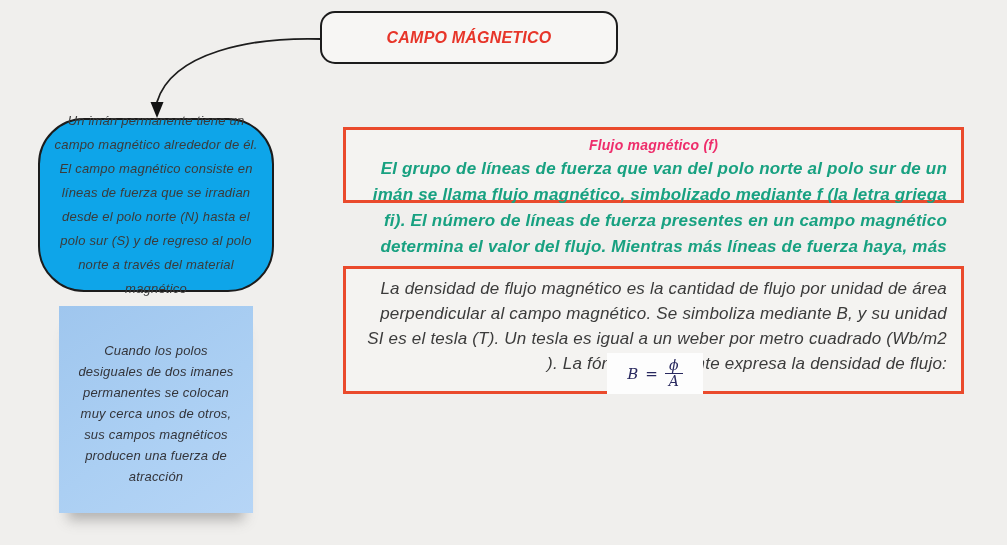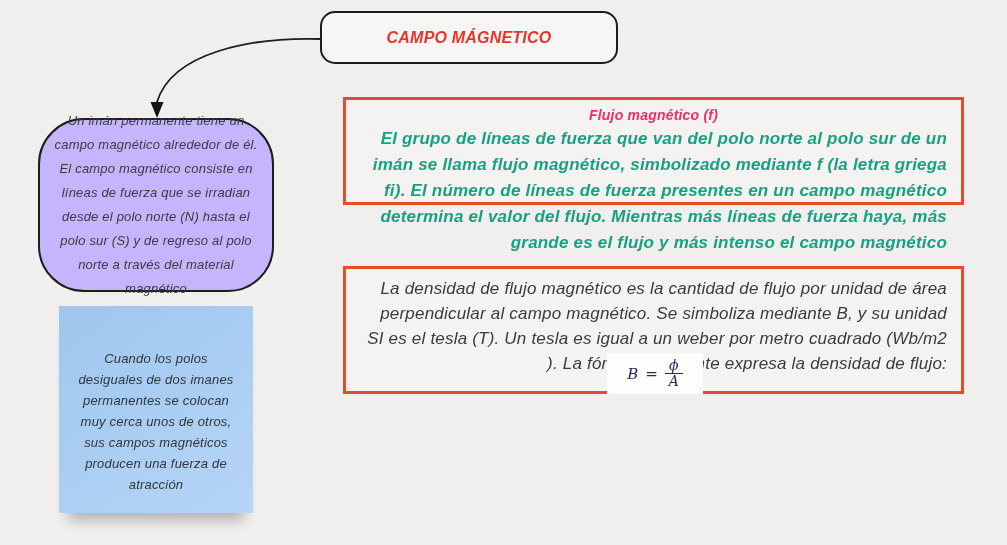--- a/index.html
+++ b/index.html
@@ -42,42 +42,42 @@
     left: 0; top: 0;
     width: 1007px; height: 545px;
     pointer-events: none;
   }
 
   
   .bubble-node {
     position: absolute;
     left: 38px; top: 118px;
     width: 236px; height: 174px;
-    background: #c4b5fd;
+    background: #0ea5e9;
     border: 2.5px solid #1c1c1c;
     border-radius: 46px;
     display: flex; align-items: center; justify-content: center;
     padding: 10px 14px;
     cursor: pointer;
   }
   .bubble-node .bubble-text {
     color: #3b3b3b;
     font-size: 13px;
     line-height: 24px;
     text-align: center;
   }
 
   
   .sticky-note {
     position: absolute;
     left: 59px; top: 306px;
     width: 194px; height: 207px;
     background: linear-gradient(145deg, #9fc6ee 0%, #abcff3 55%, #b6d5f6 100%);
     box-shadow: 0 16px 12px -9px rgba(80,80,80,0.38);
-    display: flex; align-items: center; justify-content: center;
+    display: flex; align-items: flex-start; justify-content: center;
     padding: 34px 12px 10px 12px;
     cursor: pointer;
   }
   .sticky-note .sticky-text {
     color: #33343a;
     font-size: 13px;
     line-height: 21px;
     text-align: center;
   }
 
@@ -85,21 +85,21 @@
   .concept-box {
     position: absolute;
     left: 343px;
     width: 621px;
     background: #f4f3f1;
     border: 3px solid #ea4a2c;
     padding: 7px 14px 8px 14px;
     text-align: center;
     cursor: pointer;
   }
-  #flux-box { top: 97px; height: 108px; }
+  #flux-box { top: 127px; height: 76px; }
   #density-box { top: 266px; height: 128px; }
   .concept-title {
     font-size: 14px;
     font-weight: bold;
     font-style: italic;
     margin-bottom: 3px;
   }
   #flux-box .concept-title { color: #ee2d6b; }
   #density-box .concept-title { color: #9c30d2; }
   .concept-body {

